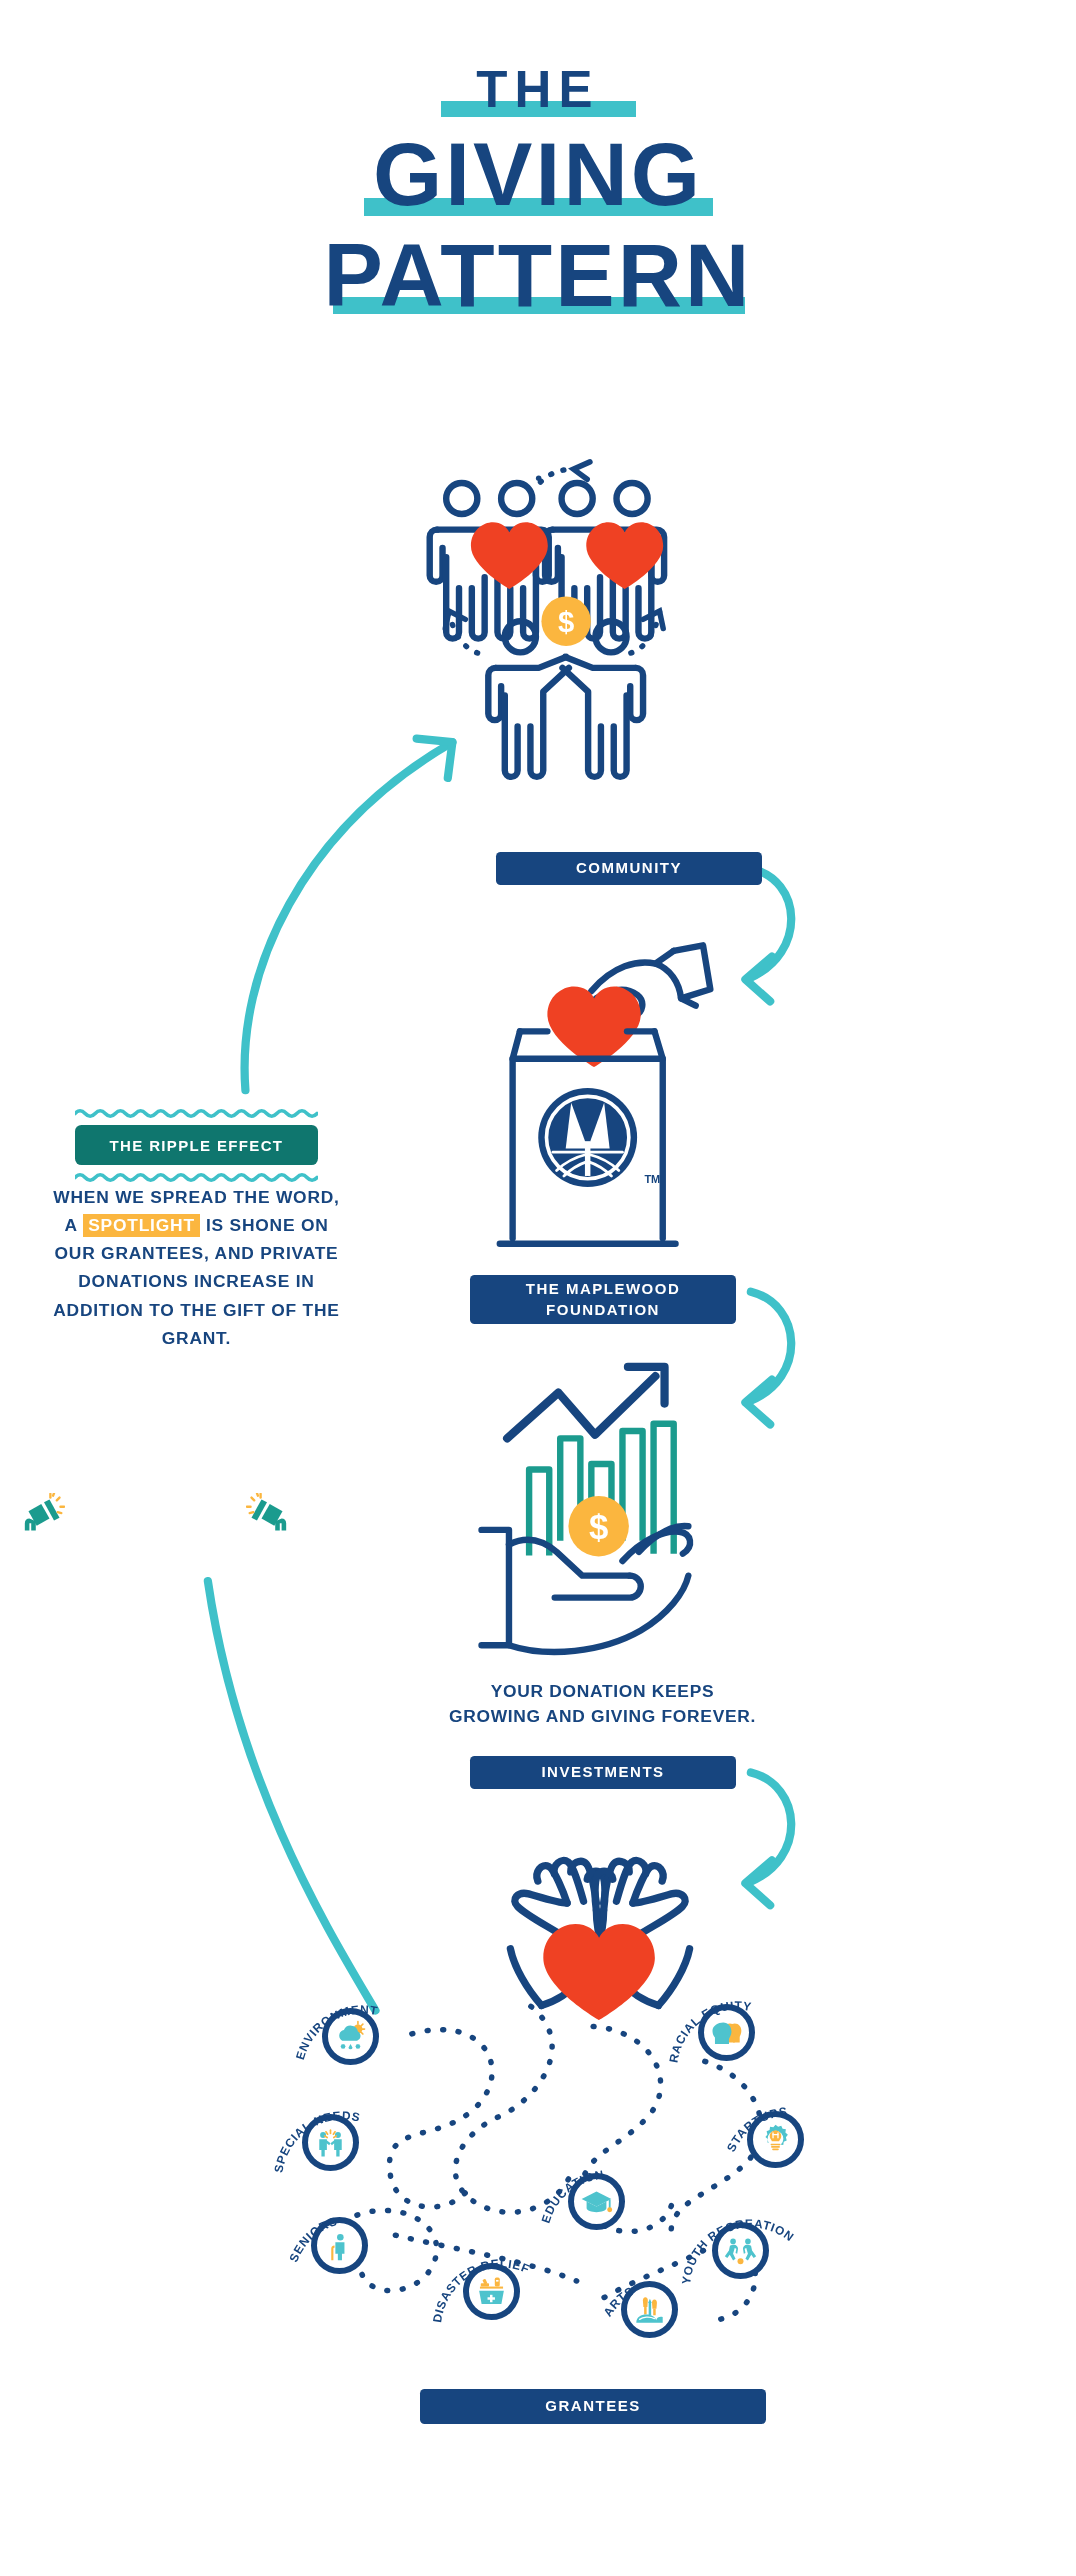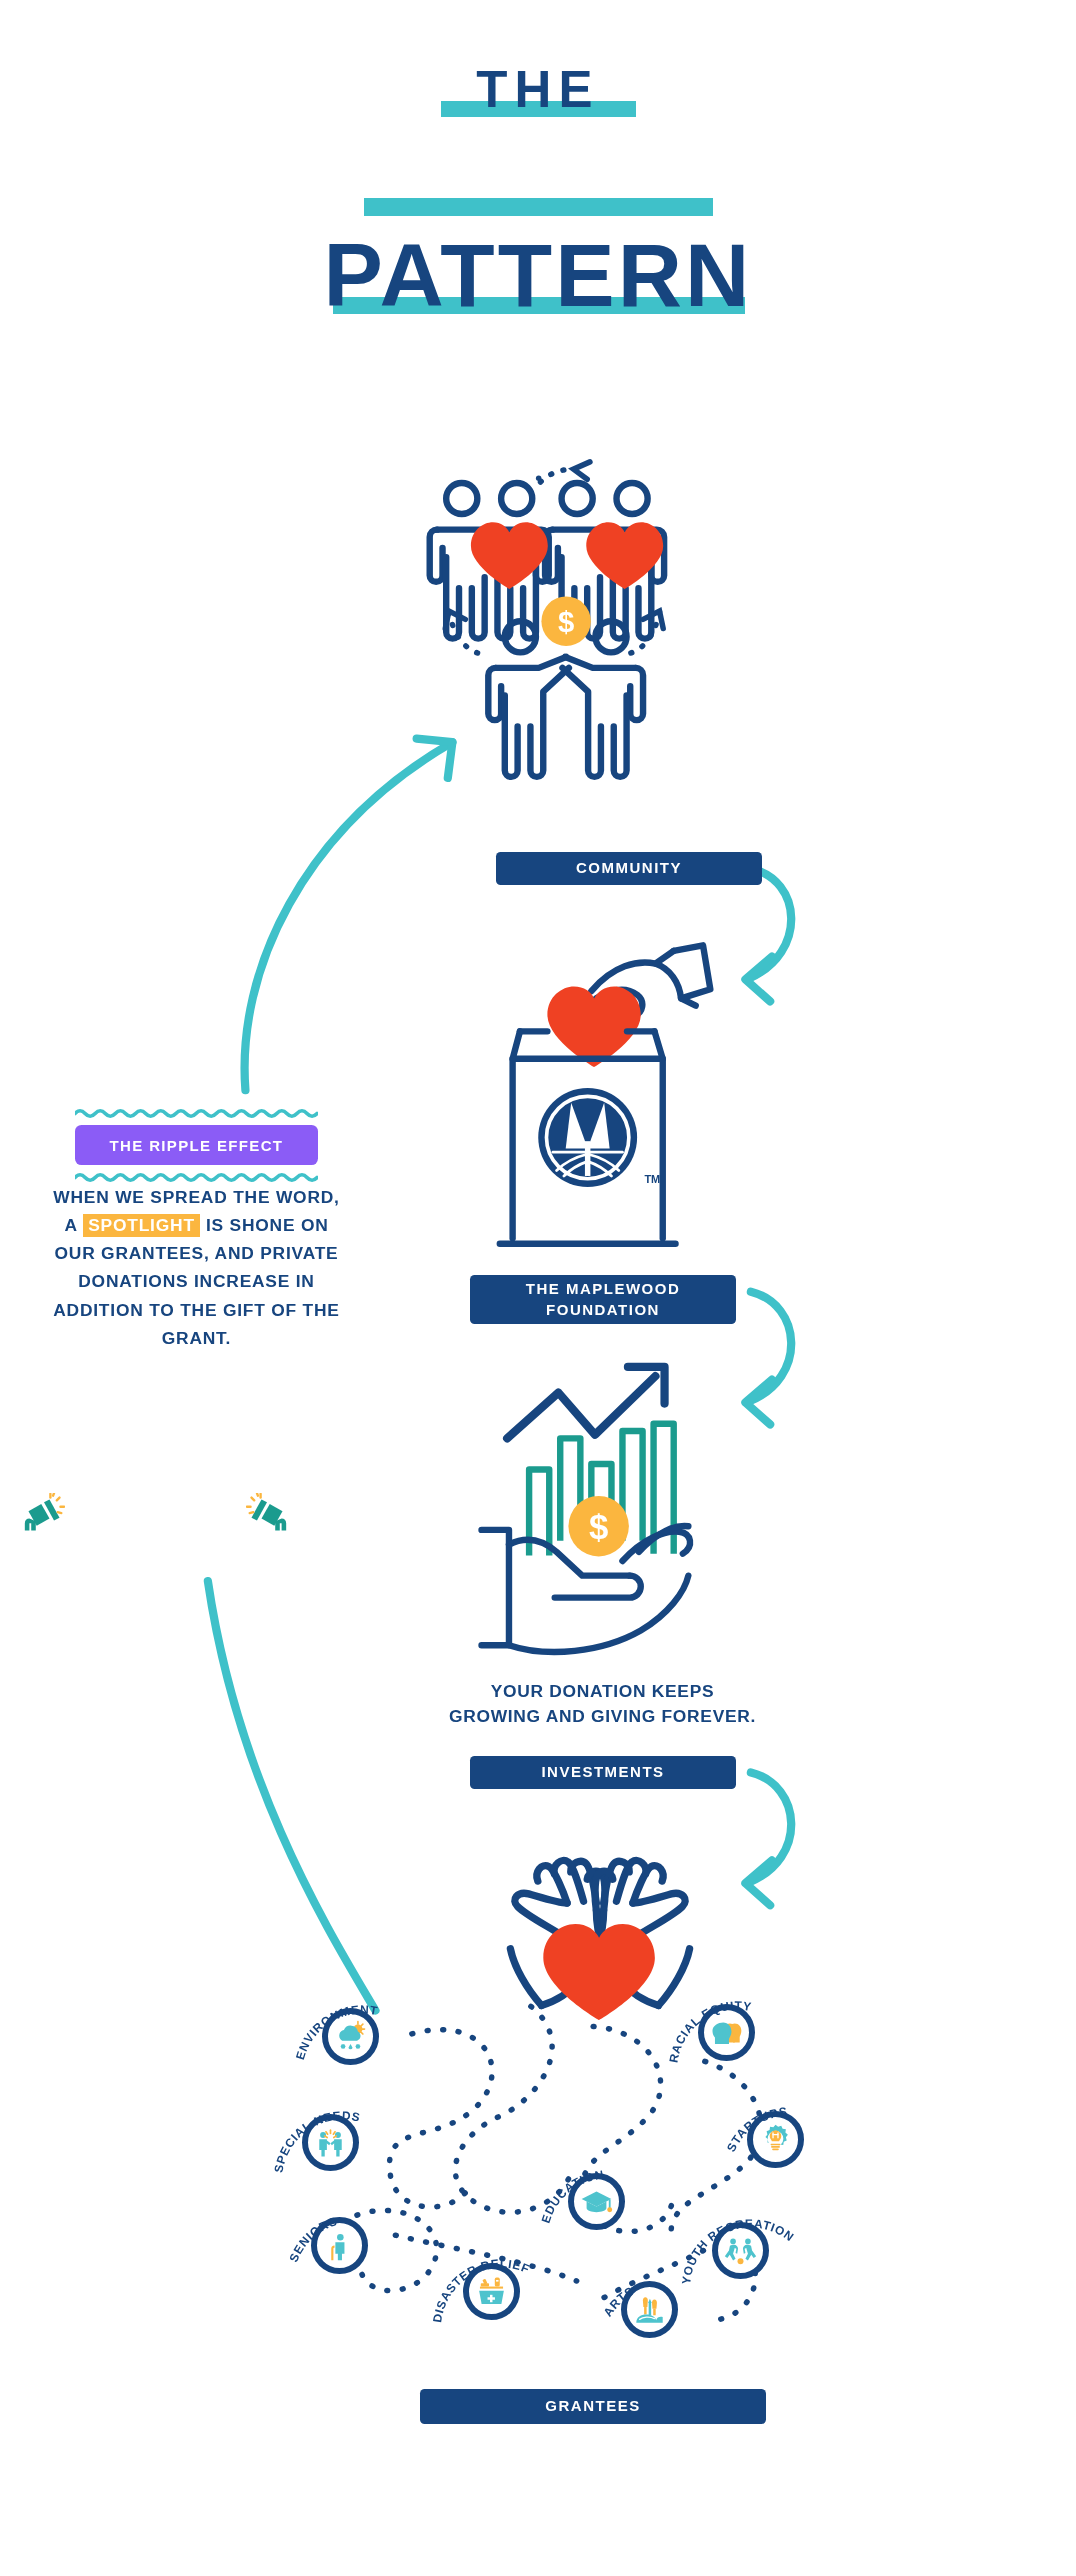--- a/index.html
+++ b/index.html
@@ -69,21 +69,21 @@
   #pill-foundation   { left: 470px; top: 1275px; width: 266px; height: 49px; }
   #pill-investments  { left: 470px; top: 1756px; width: 266px; height: 33px; }
   #pill-grantees     { left: 420px; top: 2389px; width: 346px; height: 35px; }
 
   
   #ripple-panel { position: absolute; left: 50px; top: 1108px; width: 293px; }
   .wave { display: block; width: 243px; height: 11px; margin: 0 auto; }
   #ripple-pill {
     margin: 6.4px auto 6.4px auto;
     width: 243px; height: 40px;
-    background: #8b5cf6;
+    background: #0f766e;
     border-radius: 6.4px;
     color: #ffffff;
     font-size: 15px;
     font-weight: 700;
     letter-spacing: 0.09em;
     display: flex; align-items: center; justify-content: center;
   }
   #ripple-body {
     width: 293px;
     text-align: center;
@@ -146,20 +146,21 @@
 
 <div id="page">
 
   <div id="title-block">
     <div class="title-line line1">
       <span class="hl" id="hl1"></span>
       <span class="title-word" id="t-the">THE</span>
     </div>
     <div class="title-line line2">
       <span class="hl" id="hl2"></span>
+      <span class="title-word" id="t-giving">GIVING</span>
     </div>
     <div class="title-line line3">
       <span class="hl" id="hl3"></span>
       <span class="title-word" id="t-pattern">PATTERN</span>
     </div>
   </div>
 
   <svg id="arrows-layer" viewBox="0 0 1175 2812">
     <g fill="none" stroke="#3fc1c9" stroke-width="9" stroke-linecap="round" stroke-linejoin="round">
 

